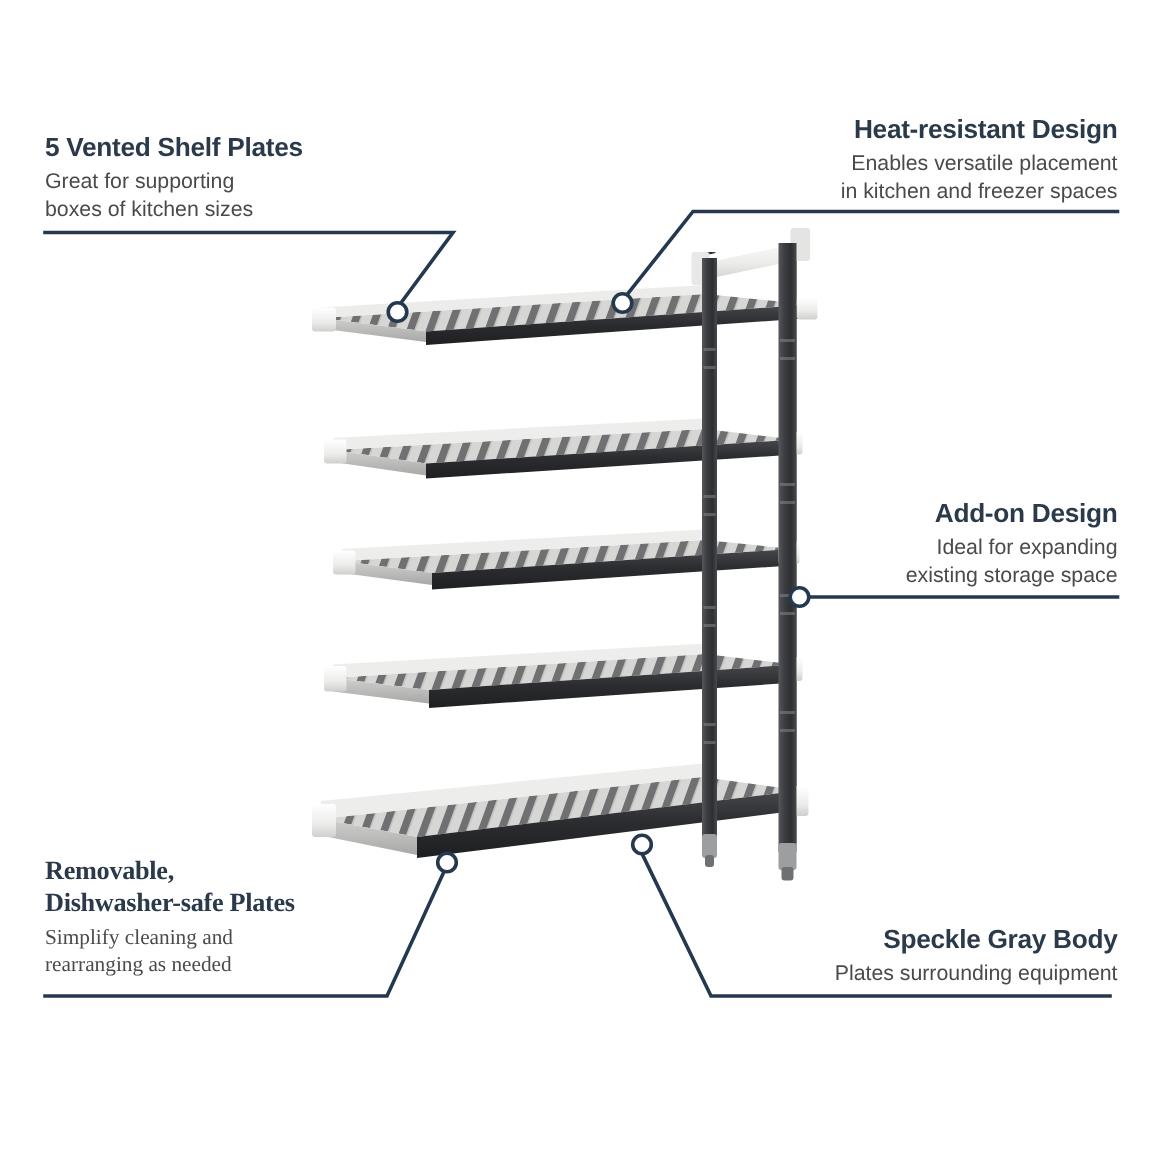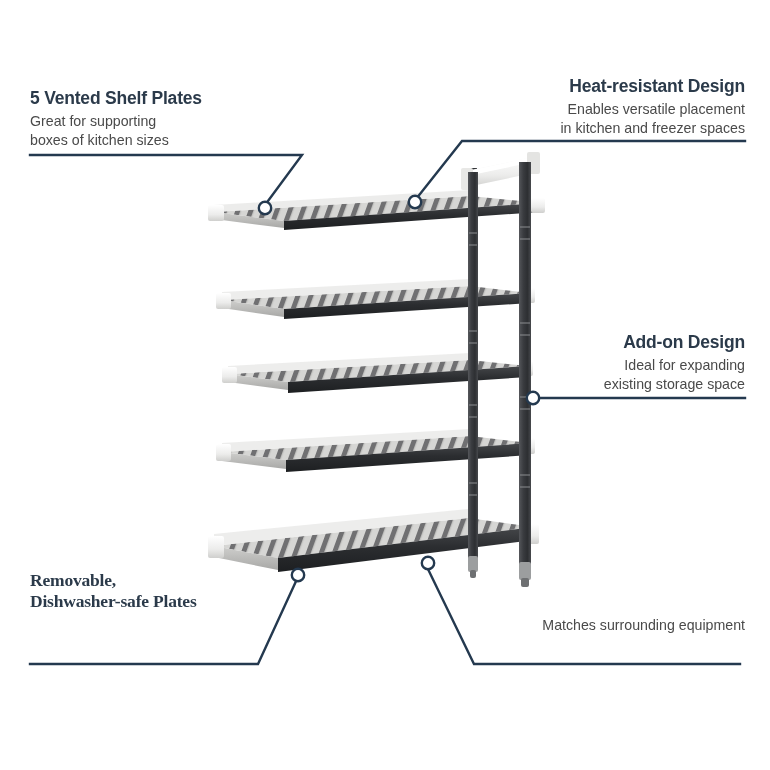--- a/index.html
+++ b/index.html
@@ -206,19 +206,22 @@
 
   <div class="callout right" id="c-addon">
     <p class="title">Add-on Design</p>
     <p class="desc">Ideal for expanding
 existing storage space</p>
   </div>
 
   <div class="callout left" id="c-removable">
     <p class="title">Removable,
 Dishwasher-safe Plates</p>
+    <p class="desc">Simplify cleaning and
+rearranging as needed</p>
   </div>
 
   <div class="callout right" id="c-speckle">
-    <p class="desc">Matches surrounding equipment</p>
+    <p class="title">Speckle Gray Body</p>
+    <p class="desc">Plates surrounding equipment</p>
   </div>
 
 </div>
 
 </body></html>

